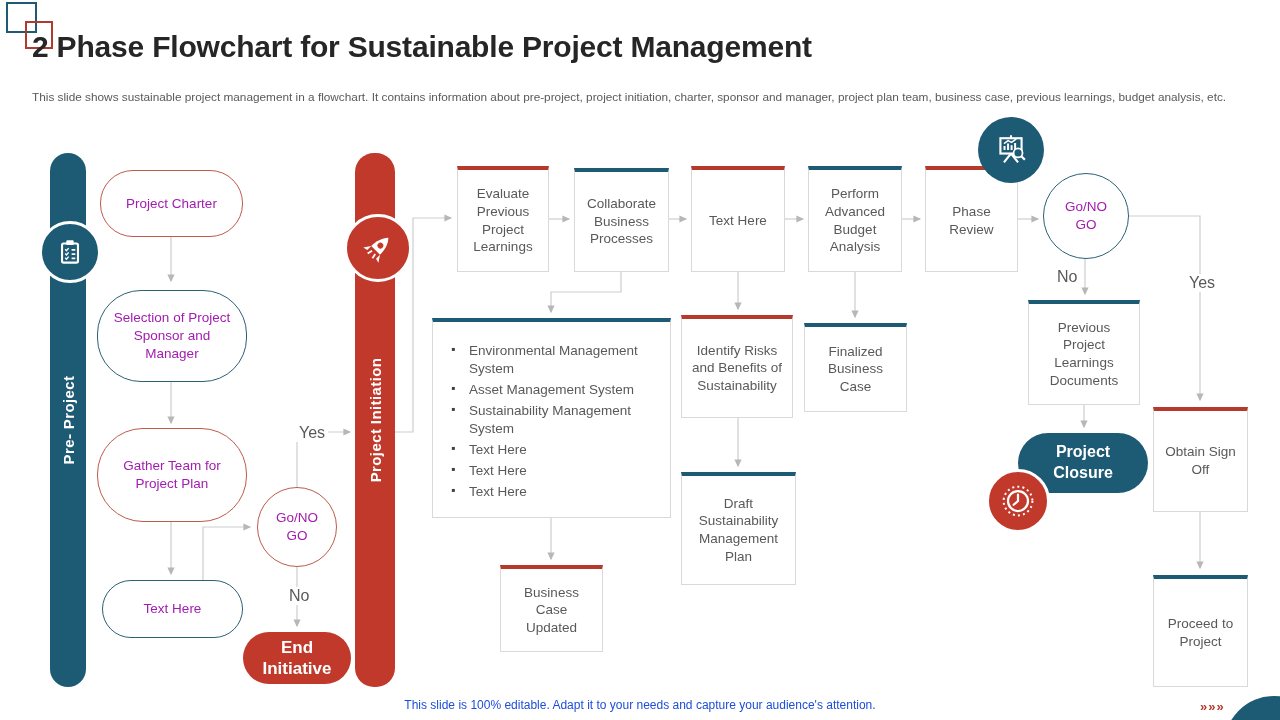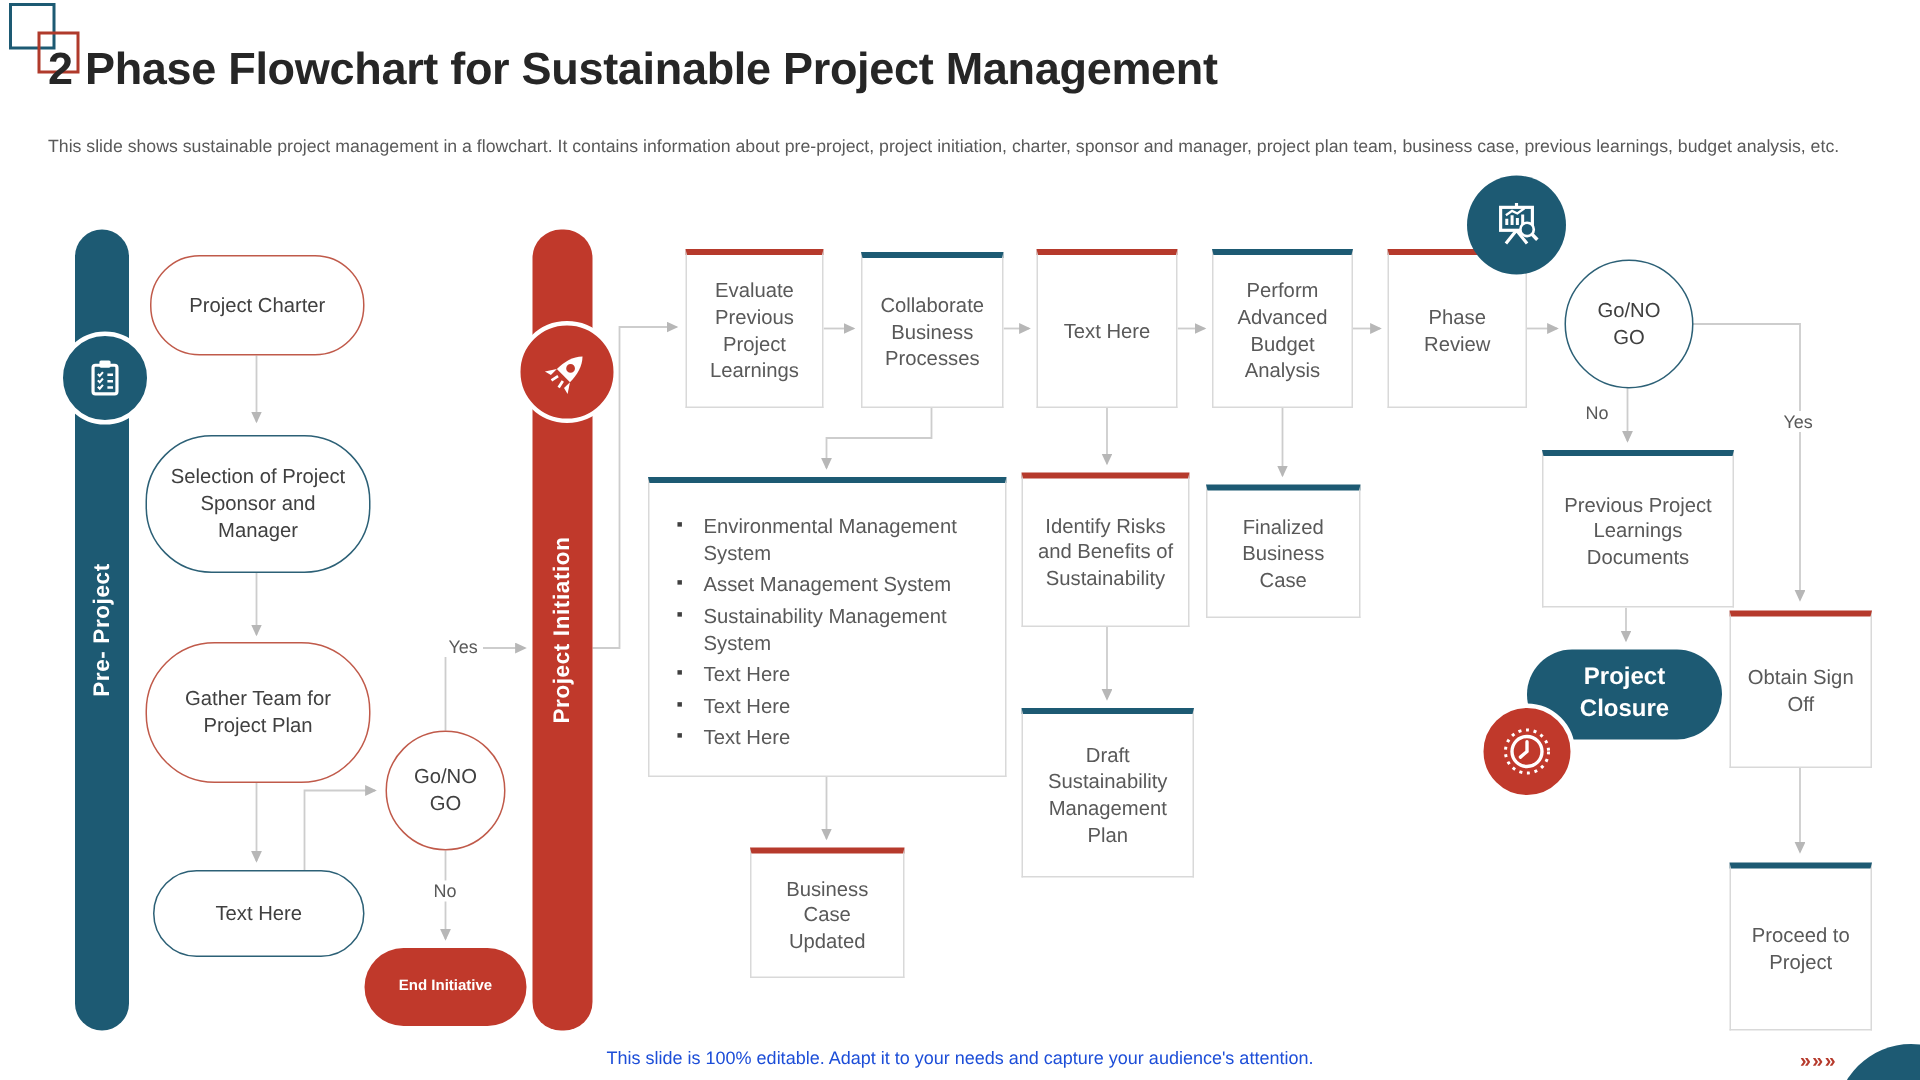--- a/index.html
+++ b/index.html
@@ -19,28 +19,28 @@
               white-space:nowrap;font-weight:700;font-size:15px;letter-spacing:0.4px;color:#fff;}
   .icon-circle{position:absolute;border-radius:50%;display:flex;align-items:center;justify-content:center;}
   
   .box{position:absolute;background:#fff;border:1px solid #d9d9d9;display:flex;align-items:center;
        justify-content:center;text-align:center;color:#595959;font-size:13.5px;line-height:1.3;
        padding:6px 8px;box-sizing:border-box;}
   .t-red{border-top:4px solid #b63a2c;}
   .t-teal{border-top:4px solid #1d5a73;}
   
   .rnode{position:absolute;background:#fff;display:flex;align-items:center;justify-content:center;
-         text-align:center;color:#404040;font-size:13.5px;line-height:1.32;box-sizing:border-box;padding:4px 10px;}
+         text-align:center;color:#a21caf;font-size:13.5px;line-height:1.32;box-sizing:border-box;padding:4px 10px;}
   .b-red{border:1.6px solid #c05a4a;}
   .b-teal{border:1.4px solid #2c6076;}
   .circle-node{border-radius:50%;}
   .pill-btn{position:absolute;display:flex;align-items:center;justify-content:center;text-align:center;
             color:#fff;font-weight:700;box-sizing:border-box;}
   
-  .flow-label{position:absolute;font-size:12px;color:#595959;background:#fff;padding:0 3px;text-align:center;}
+  .flow-label{position:absolute;font-size:16px;color:#595959;background:#fff;padding:0 3px;text-align:center;}
   
   #bullet-box{align-items:flex-start;justify-content:flex-start;}
   #bullet-list{list-style:none;margin:14px 0 0 6px;padding:0;text-align:left;}
   #bullet-list li{position:relative;padding-left:22px;margin-bottom:3px;color:#595959;font-size:13.5px;line-height:1.33;}
   #bullet-list li::before{content:"▪";position:absolute;left:4px;top:0;color:#3f3f3f;font-size:12px;}
   
   #footer-note{left:0;top:698px;width:1280px;text-align:center;font-size:12px;color:#1d4ed8;}
   #footer-chevrons{left:1200px;top:699px;font-size:13px;font-weight:700;color:#b63a2c;letter-spacing:1px;}
   #corner-circle{left:1224px;top:696px;width:100px;height:100px;border-radius:50%;background:#1d5a73;}
   svg.connectors{position:absolute;left:0;top:0;pointer-events:none;}
@@ -124,21 +124,21 @@
     </div>
   <div class="rnode b-red" style="left:97px;top:428px;width:150px;height:94px;border-radius:46px;">
       <span>Gather Team for Project Plan</span>
     </div>
   <div class="rnode b-teal" style="left:102px;top:580px;width:141px;height:58px;border-radius:29px;">
       <span>Text Here</span>
     </div>
   <div class="rnode b-red circle-node" style="left:257px;top:487px;width:80px;height:80px;">
       <span>Go/NO GO</span>
     </div>
-  <div class="pill-btn" style="left:243px;top:632px;width:108px;height:52px;background:#c0392b;border-radius:26px;font-size:10px;line-height:1.25;">
+  <div class="pill-btn" style="left:243px;top:632px;width:108px;height:52px;background:#c0392b;border-radius:26px;font-size:17px;line-height:1.25;">
       <span style="width:70px;">End Initiative</span>
     </div>
 
   <div class="flow-label" style="left:296px;top:424px;">Yes</div>
   <div class="flow-label" style="left:286px;top:587px;">No</div>
 
   <div class="box t-teal" style="left:574px;top:168px;width:95px;height:104px;">
       <span>Collaborate Business Processes</span>
     </div>
   <div class="box t-red" style="left:457px;top:166px;width:92px;height:106px;">
@@ -188,21 +188,21 @@
   <div class="box t-red" style="left:500px;top:565px;width:103px;height:87px;">
       <span>Business Case Updated</span>
     </div>
   <div class="box t-teal" style="left:804px;top:323px;width:103px;height:89px;">
       <span>Finalized Business Case</span>
     </div>
   <div class="box t-teal" style="left:681px;top:472px;width:115px;height:113px;">
       <span>Draft Sustainability Management Plan</span>
     </div>
 
-  <div class="box t-teal" style="left:1028px;top:300px;width:128px;height:105px;">
+  <div class="box t-teal" style="left:1028px;top:300px;width:112px;height:105px;">
       <span>Previous Project Learnings Documents</span>
     </div>
   <div class="pill-btn" style="left:1018px;top:433px;width:130px;height:60px;background:#1d5a73;border-radius:30px;font-size:16px;line-height:1.3;">
       <span style="width:80px;text-align:center;">Project Closure</span>
     </div>
   <div class="icon-circle" style="left:986px;top:469px;width:58px;height:58px;background:#c0392b;border:3px solid #fff;">
     <svg width="40" height="40" viewBox="0 0 32 32">
       <circle cx="16" cy="16" r="11.5" fill="none" stroke="#fff" stroke-width="1.6" stroke-dasharray="1.6,2.5"></circle>
       <circle cx="16" cy="16" r="8" fill="none" stroke="#fff" stroke-width="1.8"></circle>
       <path d="M16,16 L16,10.8 M16,16 L12.5,19" stroke="#fff" stroke-width="1.8" stroke-linecap="round"></path>

